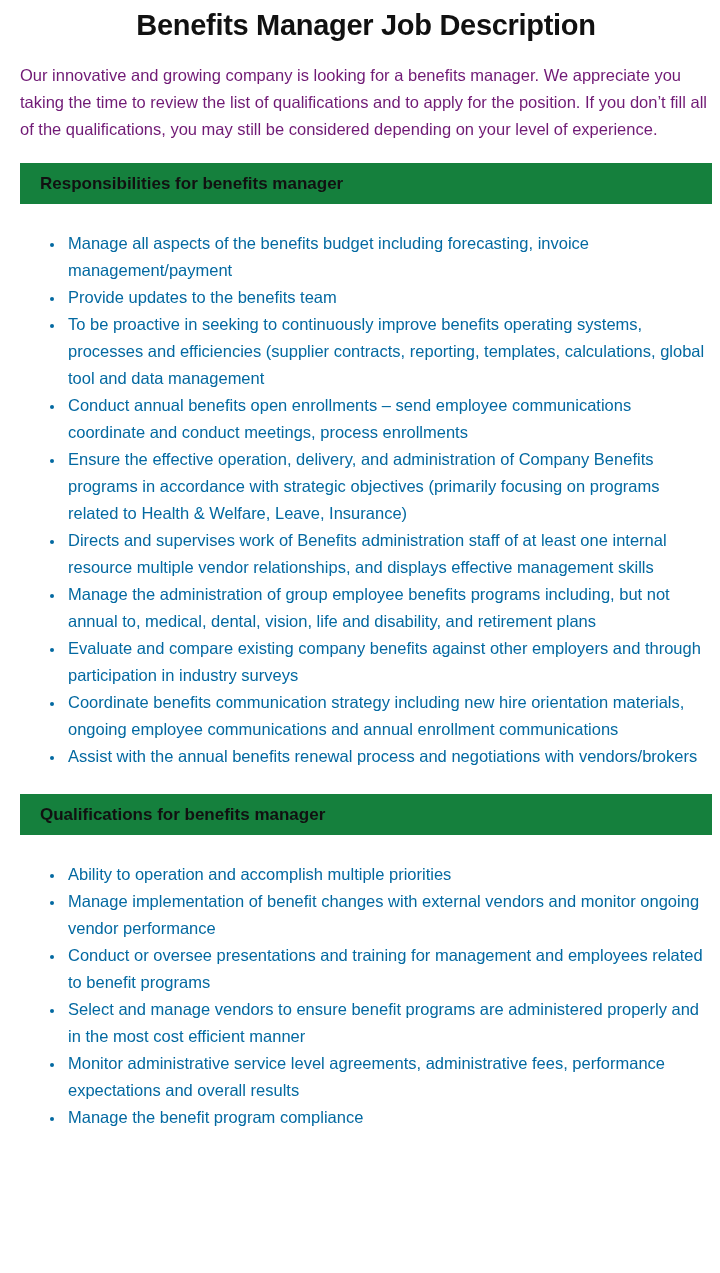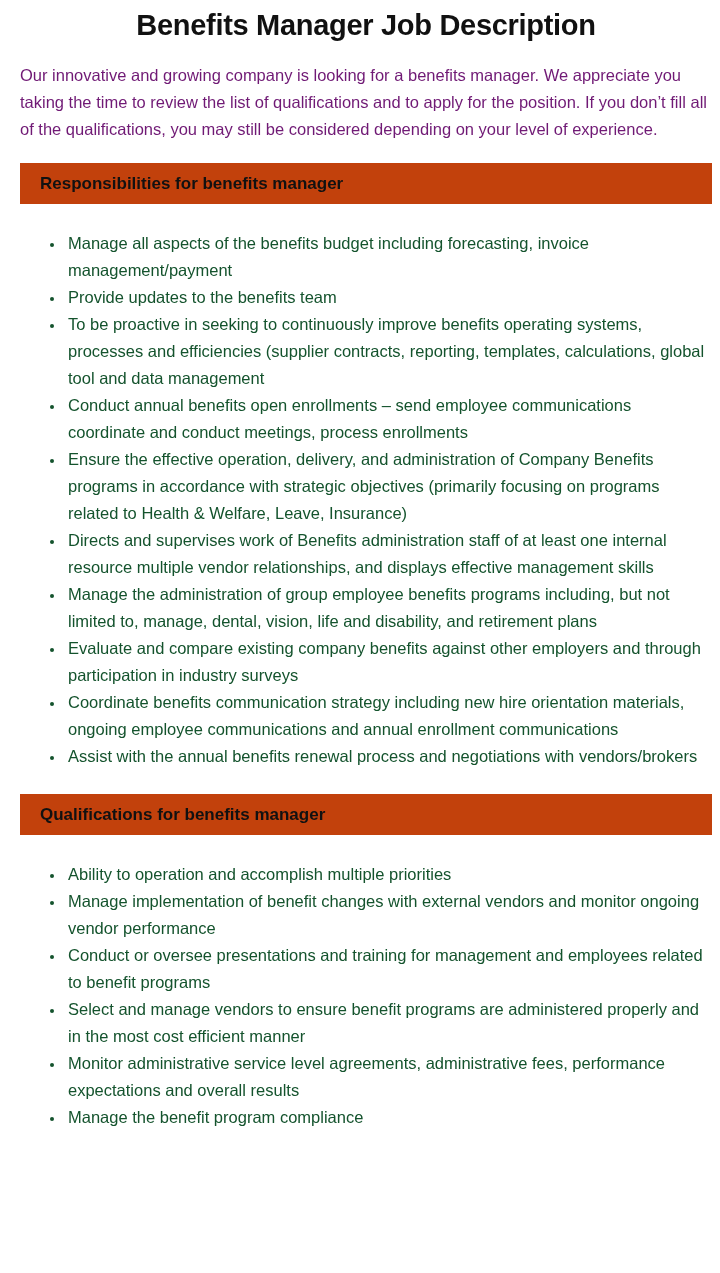--- a/index.html
+++ b/index.html
@@ -24,39 +24,39 @@
     letter-spacing: -0.3px;
     padding: 8px 0 20px 0;
   }
   .intro {
     font-size: 16.5px;
     line-height: 27px;
     color: #701a75;
     margin-bottom: 20px;
   }
   .section-header {
-    background: #c2410c;
+    background: #15803d;
     padding: 11px 20px;
     margin-top: 0;
   }
   .section-header span {
     font-size: 17px;
     line-height: 19px;
     font-weight: 700;
     color: #111111;
   }
   ul.bullet-list {
     list-style: disc;
     margin: 26px 0 24px 0;
     padding-left: 45px;
   }
   ul.bullet-list li {
     font-size: 16.5px;
     line-height: 27px;
-    color: #14532d;
+    color: #0369a1;
     padding-left: 3px;
   }
   ul.bullet-list li::marker {
     font-size: 14px;
   }
 </style>
 </head>
 <body>
 
 <div class="page">
@@ -76,21 +76,21 @@
       <li class="bullet-item">Provide updates to the benefits team</li>
 
       <li class="bullet-item">To be proactive in seeking to continuously improve benefits operating systems, processes and efficiencies (supplier contracts, reporting, templates, calculations, global tool and data management</li>
 
       <li class="bullet-item">Conduct annual benefits open enrollments – send employee communications coordinate and conduct meetings, process enrollments</li>
 
       <li class="bullet-item">Ensure the effective operation, delivery, and administration of Company Benefits programs in accordance with strategic objectives (primarily focusing on programs related to Health &amp; Welfare, Leave, Insurance)</li>
 
       <li class="bullet-item">Directs and supervises work of Benefits administration staff of at least one internal resource multiple vendor relationships, and displays effective management skills</li>
 
-      <li class="bullet-item">Manage the administration of group employee benefits programs including, but not limited to, manage, dental, vision, life and disability, and retirement plans</li>
+      <li class="bullet-item">Manage the administration of group employee benefits programs including, but not annual to, medical, dental, vision, life and disability, and retirement plans</li>
 
       <li class="bullet-item">Evaluate and compare existing company benefits against other employers and through participation in industry surveys</li>
 
       <li class="bullet-item">Coordinate benefits communication strategy including new hire orientation materials, ongoing employee communications and annual enrollment communications</li>
 
       <li class="bullet-item">Assist with the annual benefits renewal process and negotiations with vendors/brokers</li>
     </ul>
 
   <div class="section-header">
     <span>Qualifications for benefits manager</span>

